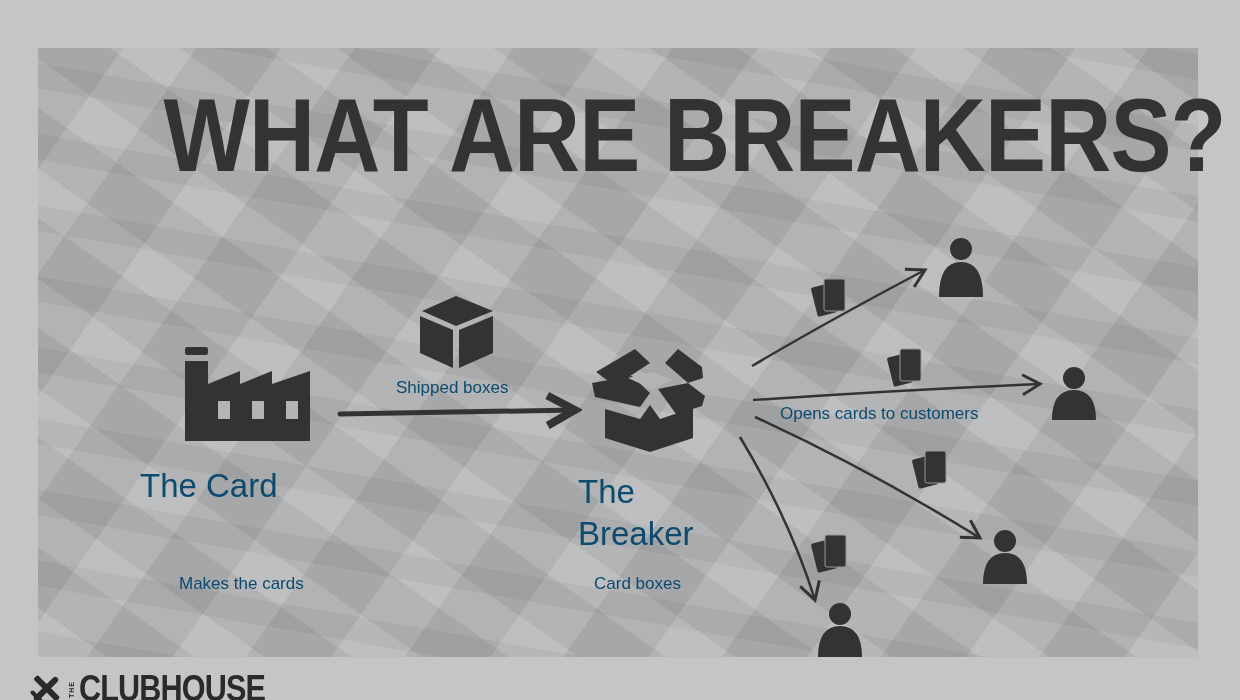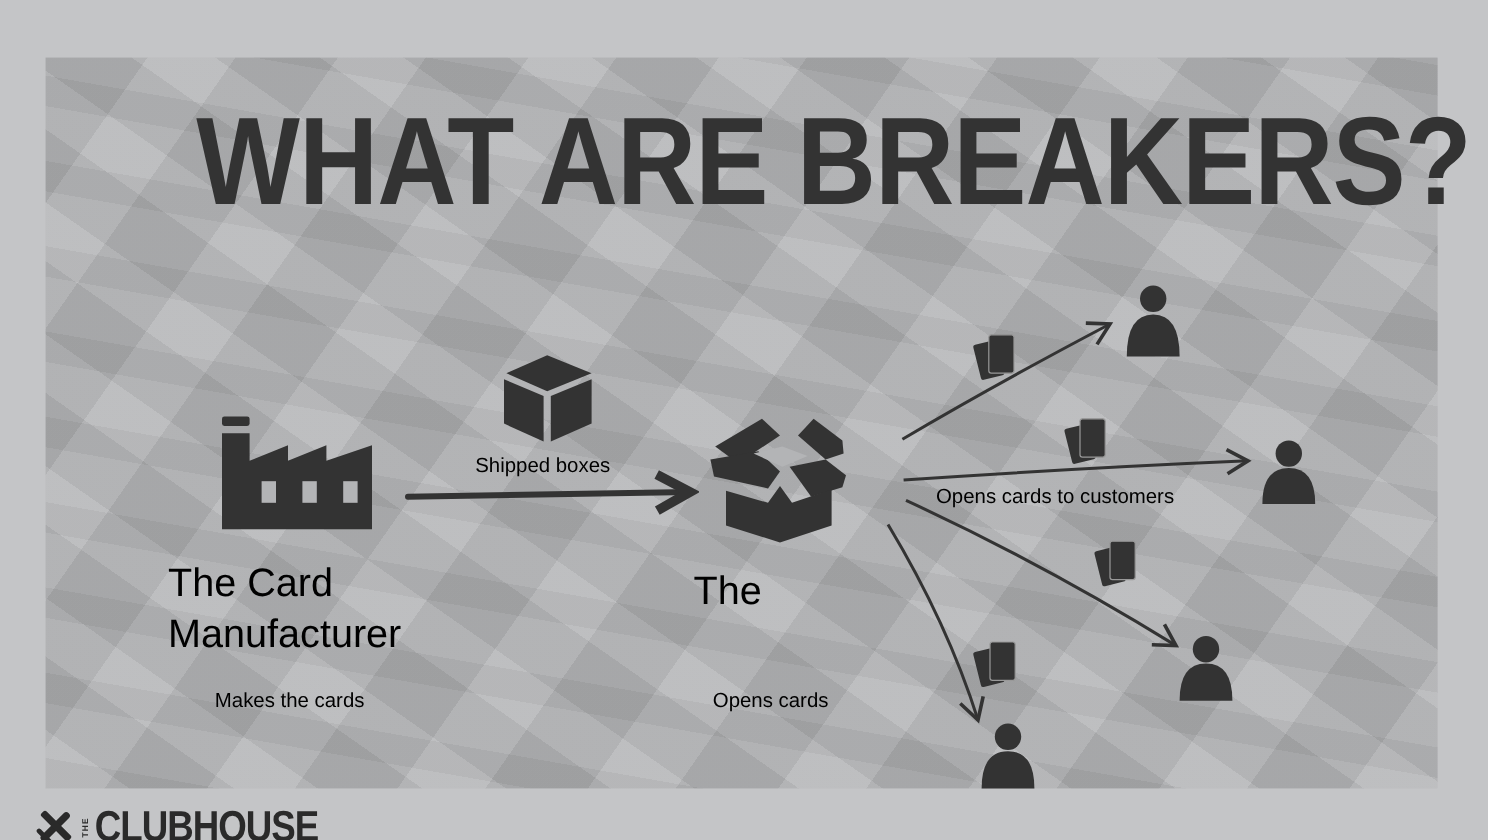--- a/index.html
+++ b/index.html
@@ -19,21 +19,21 @@
     }
     .title {
       position: absolute; left: 100px; top: 80px; width: 1060px; height: 110px;
       text-align: center;
       font-family: "Liberation Sans", sans-serif; font-weight: bold;
       font-size: 104px; line-height: 110px; color: #333333;
       transform: scaleX(0.88); transform-origin: center;
       letter-spacing: -1px;
       white-space: nowrap;
     }
-    .lbl { position: absolute; white-space: nowrap; color: #000000; }
+    .lbl { position: absolute; white-space: nowrap; color: #0c4a6e; }
     .big { font-size: 33px; line-height: 42px; text-align: left; }
     .small { font-size: 17px; }
     svg.ov { position: absolute; left: 0; top: 0; }
     .logo {
       position: absolute; left: 26px; top: 640px; height: 44px; display: flex; align-items: center; margin-top: 27px;
     }
     .logo-text {
       font-family: "Liberation Sans", sans-serif; font-weight: bold;
       font-size: 36px; color: #2a2a2a; letter-spacing: -1px;
       transform: scaleX(0.85); transform-origin: left center;
@@ -124,28 +124,28 @@
     <circle cx="840" cy="614" r="11"></circle>
     <path d="M818,657 Q818,626 840,626 Q862,626 862,657 Z"></path>
   </g>
 </svg>
 
 <div class="lbl small" style="left:396px; top:378px;">Shipped boxes</div>
 <div class="lbl small" style="left:780px; top:404px;">Opens cards to customers</div>
 
 <div class="lbl big" style="left:140px; top:465px; width:215px;">
   <div>The Card</div>
-  <div>Manufacturer</div>
 </div>
 <div class="lbl small" style="left:179px; top:574px;">Makes the cards</div>
 
 <div class="lbl big" style="left:578px; top:471px; width:140px;">
   <div>The</div>
+  <div>Breaker</div>
 </div>
-<div class="lbl small" style="left:594px; top:574px;">Opens cards</div>
+<div class="lbl small" style="left:594px; top:574px;">Card boxes</div>
 
 <div class="logo">
   <svg width="40" height="36" viewBox="0 0 40 36">
     <g fill="#2a2a2a" transform="rotate(45 20 18)">
       <rect x="17" y="2" width="6" height="32" rx="3"></rect>
       <rect x="4" y="14" width="32" height="6" rx="2"></rect>
       <rect x="11" y="28" width="18" height="4" rx="2"></rect>
     </g>
   </svg>
   <span class="logo-the">THE</span>

